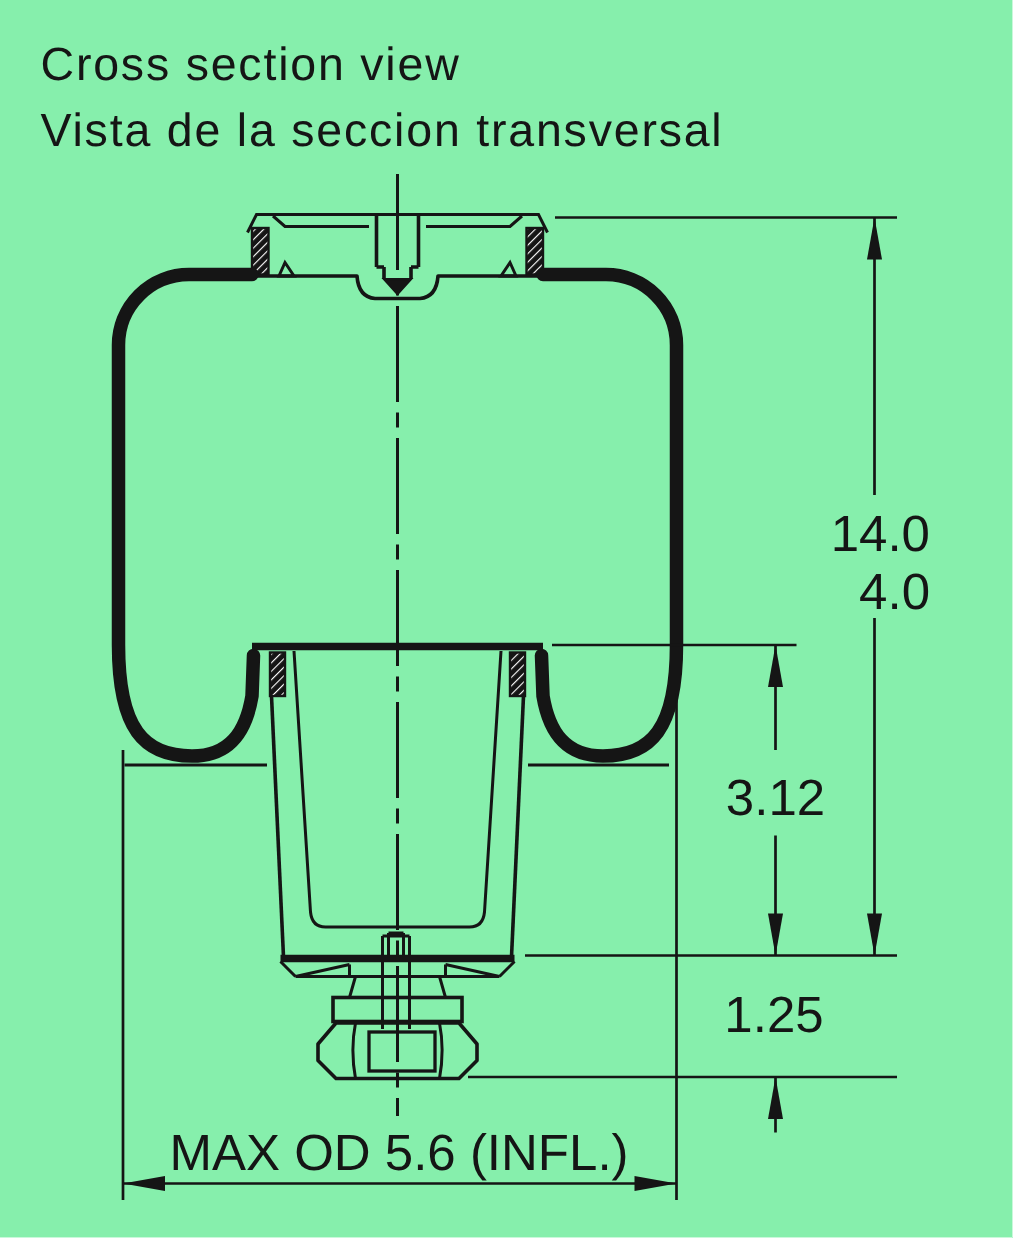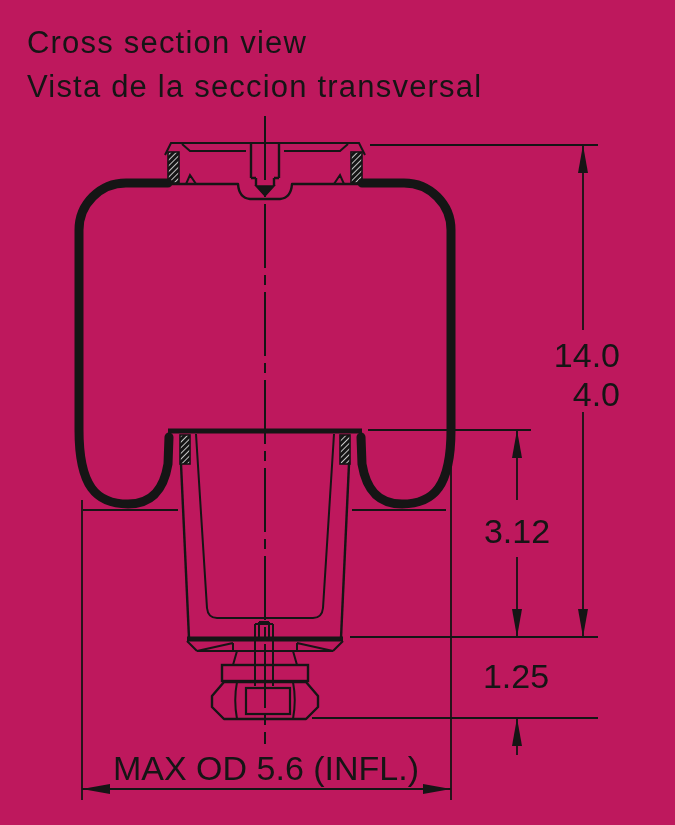--- a/index.html
+++ b/index.html
@@ -1,19 +1,19 @@
 <!DOCTYPE html>
 <html><head>
 <meta charset="utf-8">
 <style>
   html,body{margin:0;padding:0;background:#ffffff;}
   .canvas{
     position:relative;
     width:675px;height:825px;
-    background:#be185d;
+    background:#86efac;
     font-family:"Liberation Sans", sans-serif;
     overflow:hidden;
   }
   svg{position:absolute;left:0;top:0;}
   .title-text{
     font-family:"Liberation Sans", sans-serif;
     font-size:31px;
     letter-spacing:1.2px;
     fill:#151515;
     font-weight:400;

